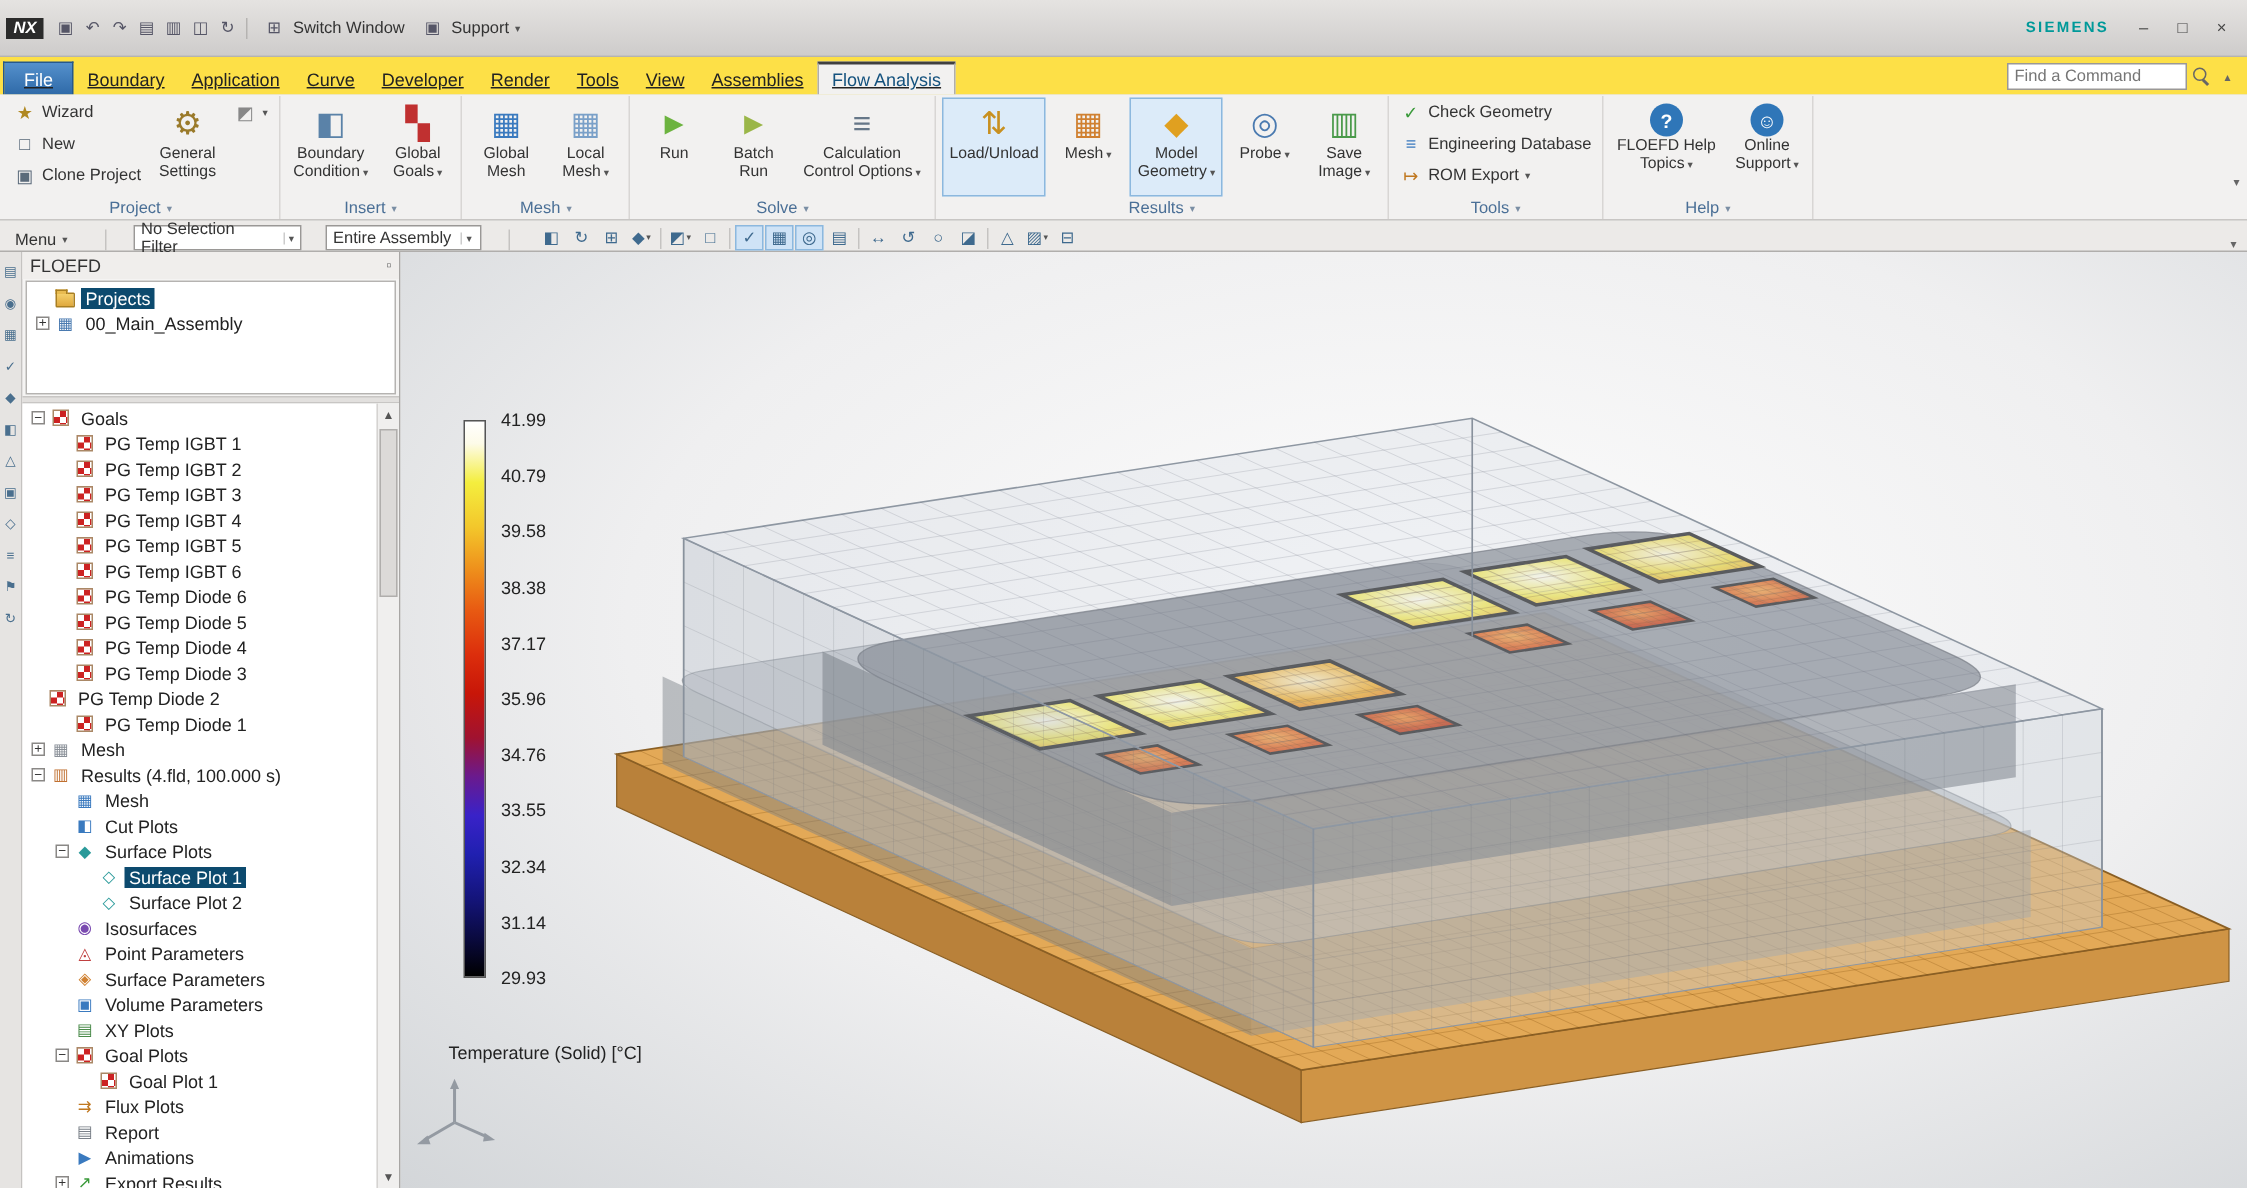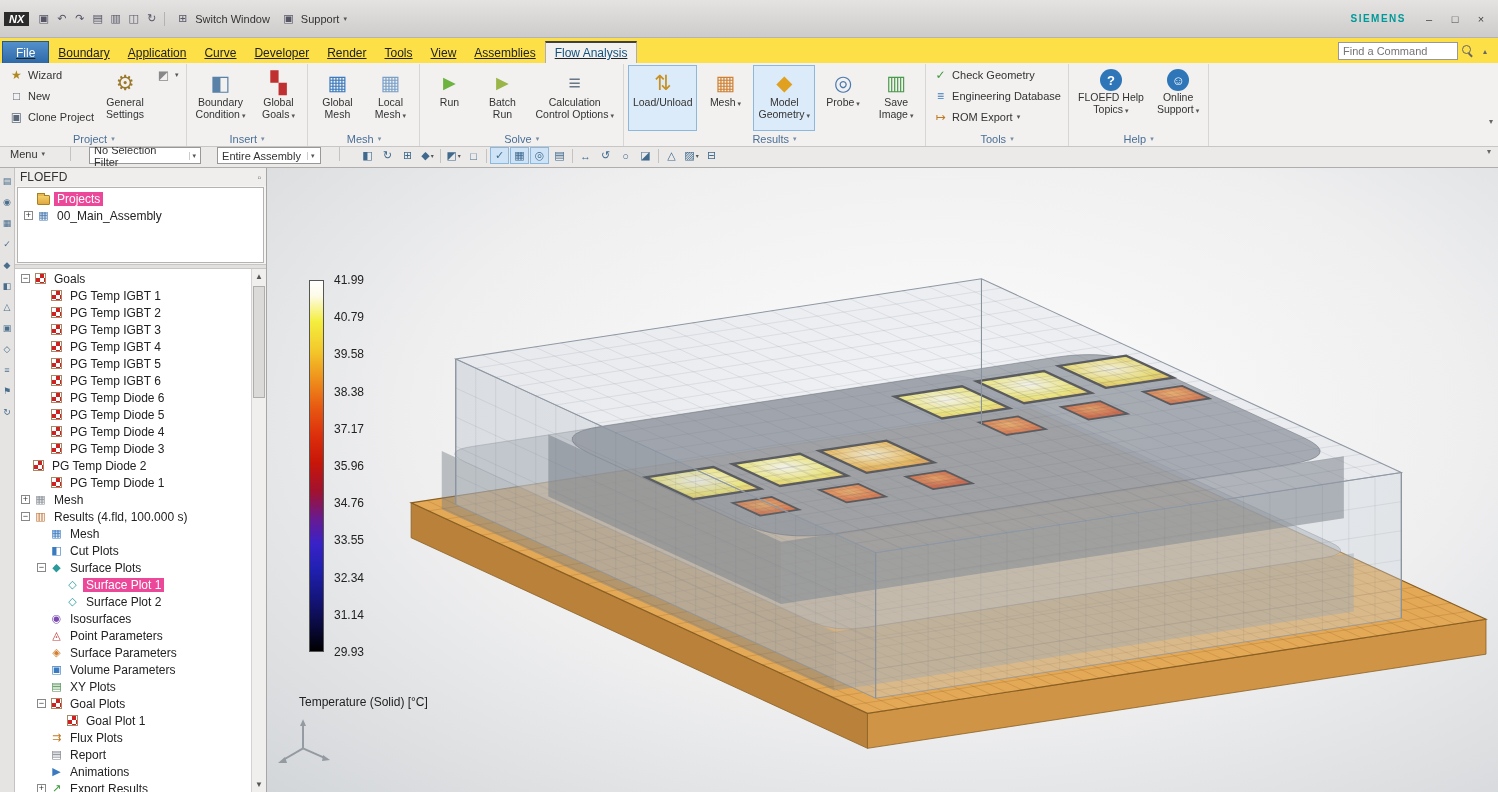--- a/index.html
+++ b/index.html
@@ -44,21 +44,21 @@
 .rlines{text-align:center;font-size:10.5px;line-height:12px;color:#333;}
 .rlines .dd{font-size:7px;color:#555;margin-left:2px;}
 .rg-smallstack{display:flex;flex-direction:column;gap:1px;}
 .rbtn-small{display:flex;align-items:center;gap:4px;height:20px;padding:0 3px;font-size:11px;color:#333;}
 .rbtn-small .ric{font-size:12px;width:15px;height:15px;display:flex;align-items:center;justify-content:center;}
 .rbtn-small .dd{font-size:7px;color:#555;}
 .ric.circle-blue{background:#2f76b8;border-radius:50%;color:#fff;font-size:13px;font-weight:bold;width:22px;height:22px;}
 .ribbon-chevron{position:absolute;right:5px;bottom:20px;font-size:8px;color:#666;}
 
 
-.toolbar2{height:21px;background:#eceae8;border-bottom:1px solid #b0aeac;display:flex;align-items:flex-start;padding:0 3px;gap:16px;flex:none;}
+.toolbar2{height:21px;background:#eceae8;border-bottom:1px solid #b0aeac;display:flex;align-items:flex-end;padding:0 3px;gap:16px;flex:none;}
 .menu-btn{font-size:11px;padding:1px 7px;display:flex;gap:4px;align-items:center;color:#333;}
 .menu-btn .dd{font-size:7px;color:#555;}
 .t2-select{height:17px;background:#fff;border:1px solid #9a9896;font-size:11px;display:flex;align-items: center;padding:0 4px;gap:6px;color:#333;}
 .t2-select .dd{font-size:7px;color:#555;border-left:1px solid #ccc;padding-left:3px;}
 .t2-sep{width:1px;height:14px;background:#c5c3c1;margin:0 2px;}
 .t2-icon{width:19px;height:17px;display:flex;align-items:center;justify-content:center;font-size:11px;color:#3f6a8e;gap:1px;}
 .t2-icon .dd{font-size:6px;color:#555;}
 .t2-icon.active{background:#cfe3f6;border:1px solid #8cb8de;}
 .t2-overflow{margin-left:auto;font-size:8px;color:#666;padding-right:4px;}
 
@@ -76,21 +76,21 @@
 .tree-wrap{flex:1;display:flex;min-height:0;background:#fff;}
 .tree{flex:1;overflow:hidden;padding-top:1px;}
 .trow{height:17px;display:flex;align-items:center;gap:4px;font-size:12px;white-space:nowrap;}
 .texp{width:9px;height:9px;border:1px solid #8a8886;background:#fff;font-size:9px;line-height:7px;text-align:center;color:#333;flex:none;}
 .texp.hid{visibility:hidden;}
 .tic{width:13px;height:13px;flex:none;display:flex;align-items:center;justify-content:center;font-size:11px;}
 .tic.checker{background:conic-gradient(#c22 0 25%,#fff 0 50%,#c22 0 75%,#fff 0);background-size:8px 8px;border:1px solid #a86;width:11px;height:11px;margin:0 1px;}
 .icon-folder{width:13px;height:10px;background:linear-gradient(#f4cf6a,#dfa93f);border:1px solid #a97f22;border-radius:1px;position:relative;margin-top:2px;}
 .icon-folder::before{content:"";position:absolute;top:-3px;left:-1px;width:6px;height:2px;background:#e8bb50;border:1px solid #a97f22;border-bottom:none;}
 .tlabel{padding:0 3px;}
-.trow.sel .tlabel{background:#ec4899;color:#fff;}
+.trow.sel .tlabel{background:#0c4a6e;color:#fff;}
 .scrollbar{width:15px;background:#f0efee;border-left:1px solid #d5d3d1;position:relative;flex:none;}
 .sb-btn{height:15px;display:flex;align-items:center;justify-content:center;font-size:8px;color:#555;}
 .sb-btn.bottom{position:absolute;bottom:0;left:0;right:0;}
 .sb-thumb{position:absolute;left:1px;right:1px;top:17px;height:112px;background:#dcdad8;border:1px solid #b0aeac;}
 
 
 .viewport{flex:1;position:relative;background:radial-gradient(ellipse at 55% 40%,#fdfdfd 0%,#efeff0 55%,#d3d6d9 100%);min-width:0;overflow:hidden;}
 #scene{position:absolute;left:0;top:0;width:100%;height:100%;}
 .legend{position:absolute;left:42px;top:112px;}
 .legend-bar{width:15px;height:372px;border:1px solid #555;background:linear-gradient(to bottom,

